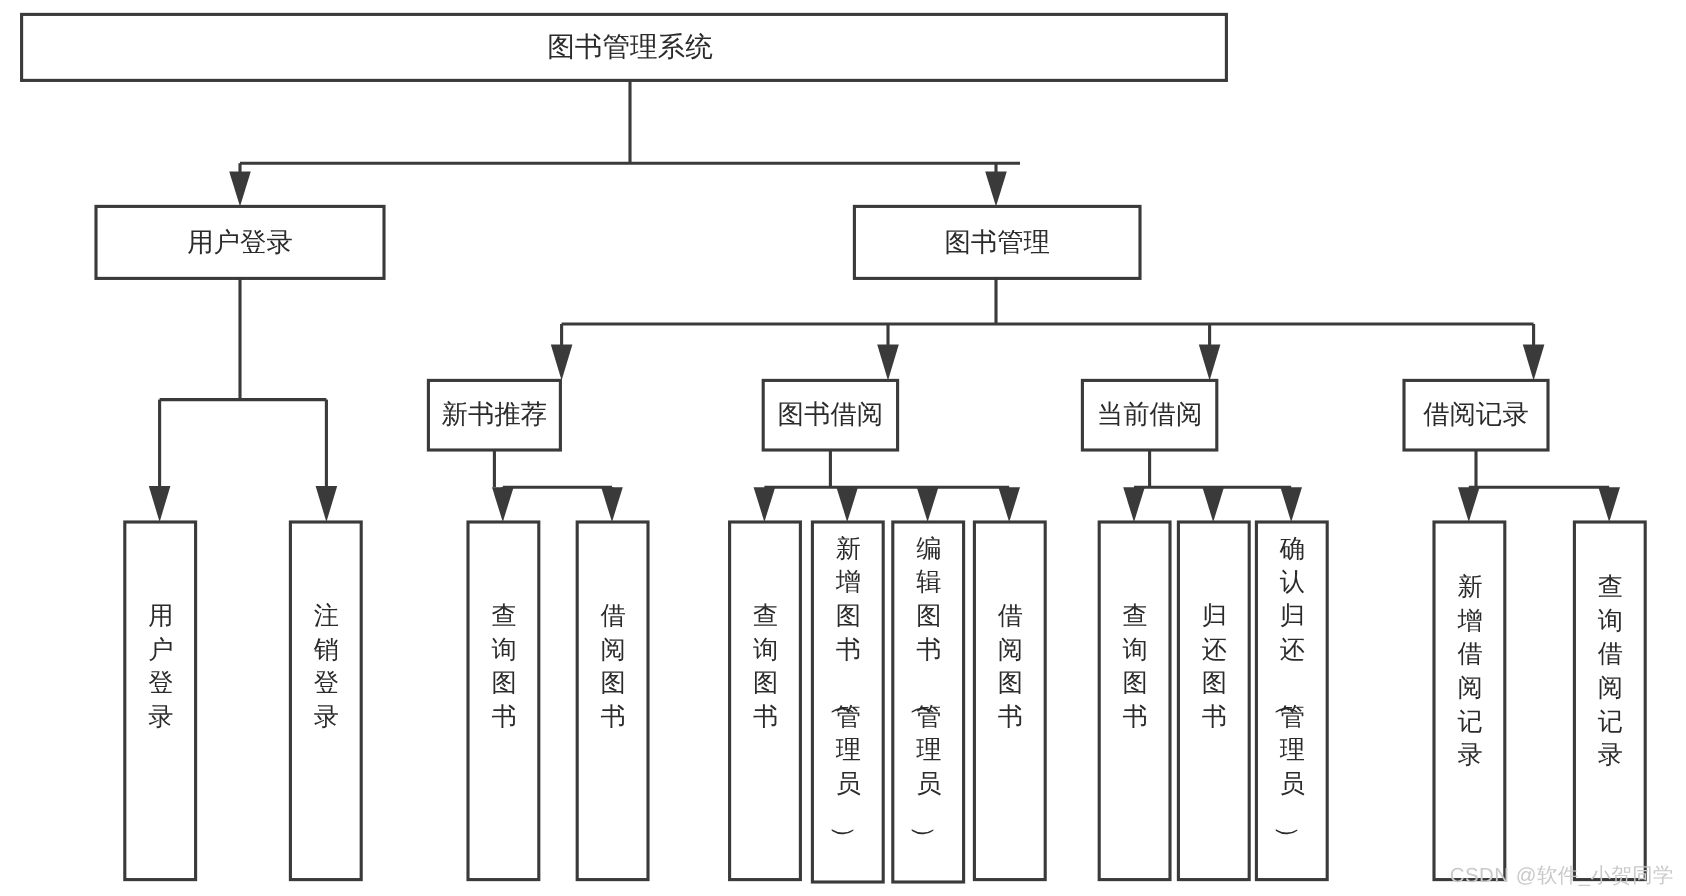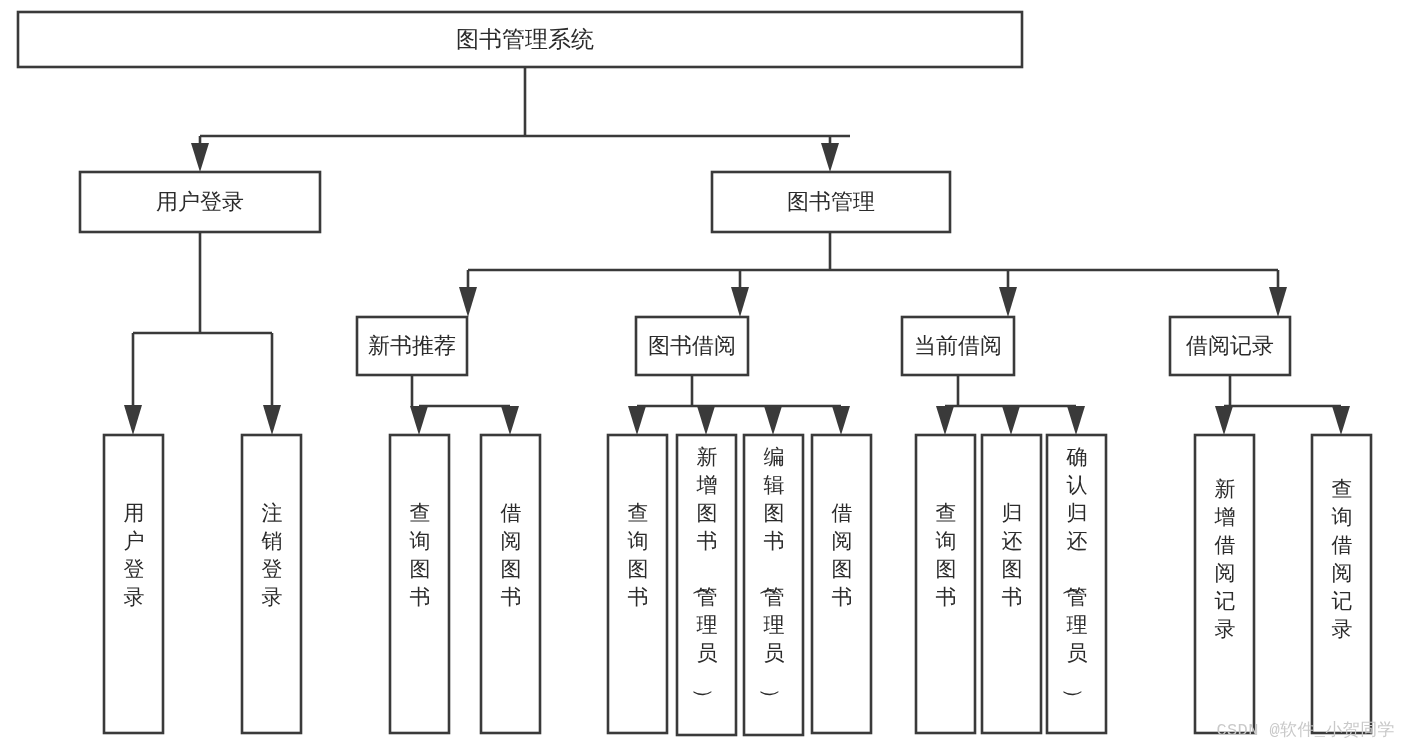--- a/index.html
+++ b/index.html
@@ -55,21 +55,21 @@
     font-family: "Liberation Sans", "DejaVu Sans", sans-serif;
     font-size: 21px;
     text-anchor: middle;
   }
   .watermark {
     position: absolute;
     right: 10px;
     bottom: 6px;
     color: #c9c9c9;
     font-size: 17px;
-    font-family: Liberation Mono, monospace;
+    font-family: Liberation Sans, sans-serif;
     white-space: nowrap;
     letter-spacing: 0.4px;
     pointer-events: none;
   }
 </style>
 </head>
 <body>
 
 <div id="diagram-root">
 

